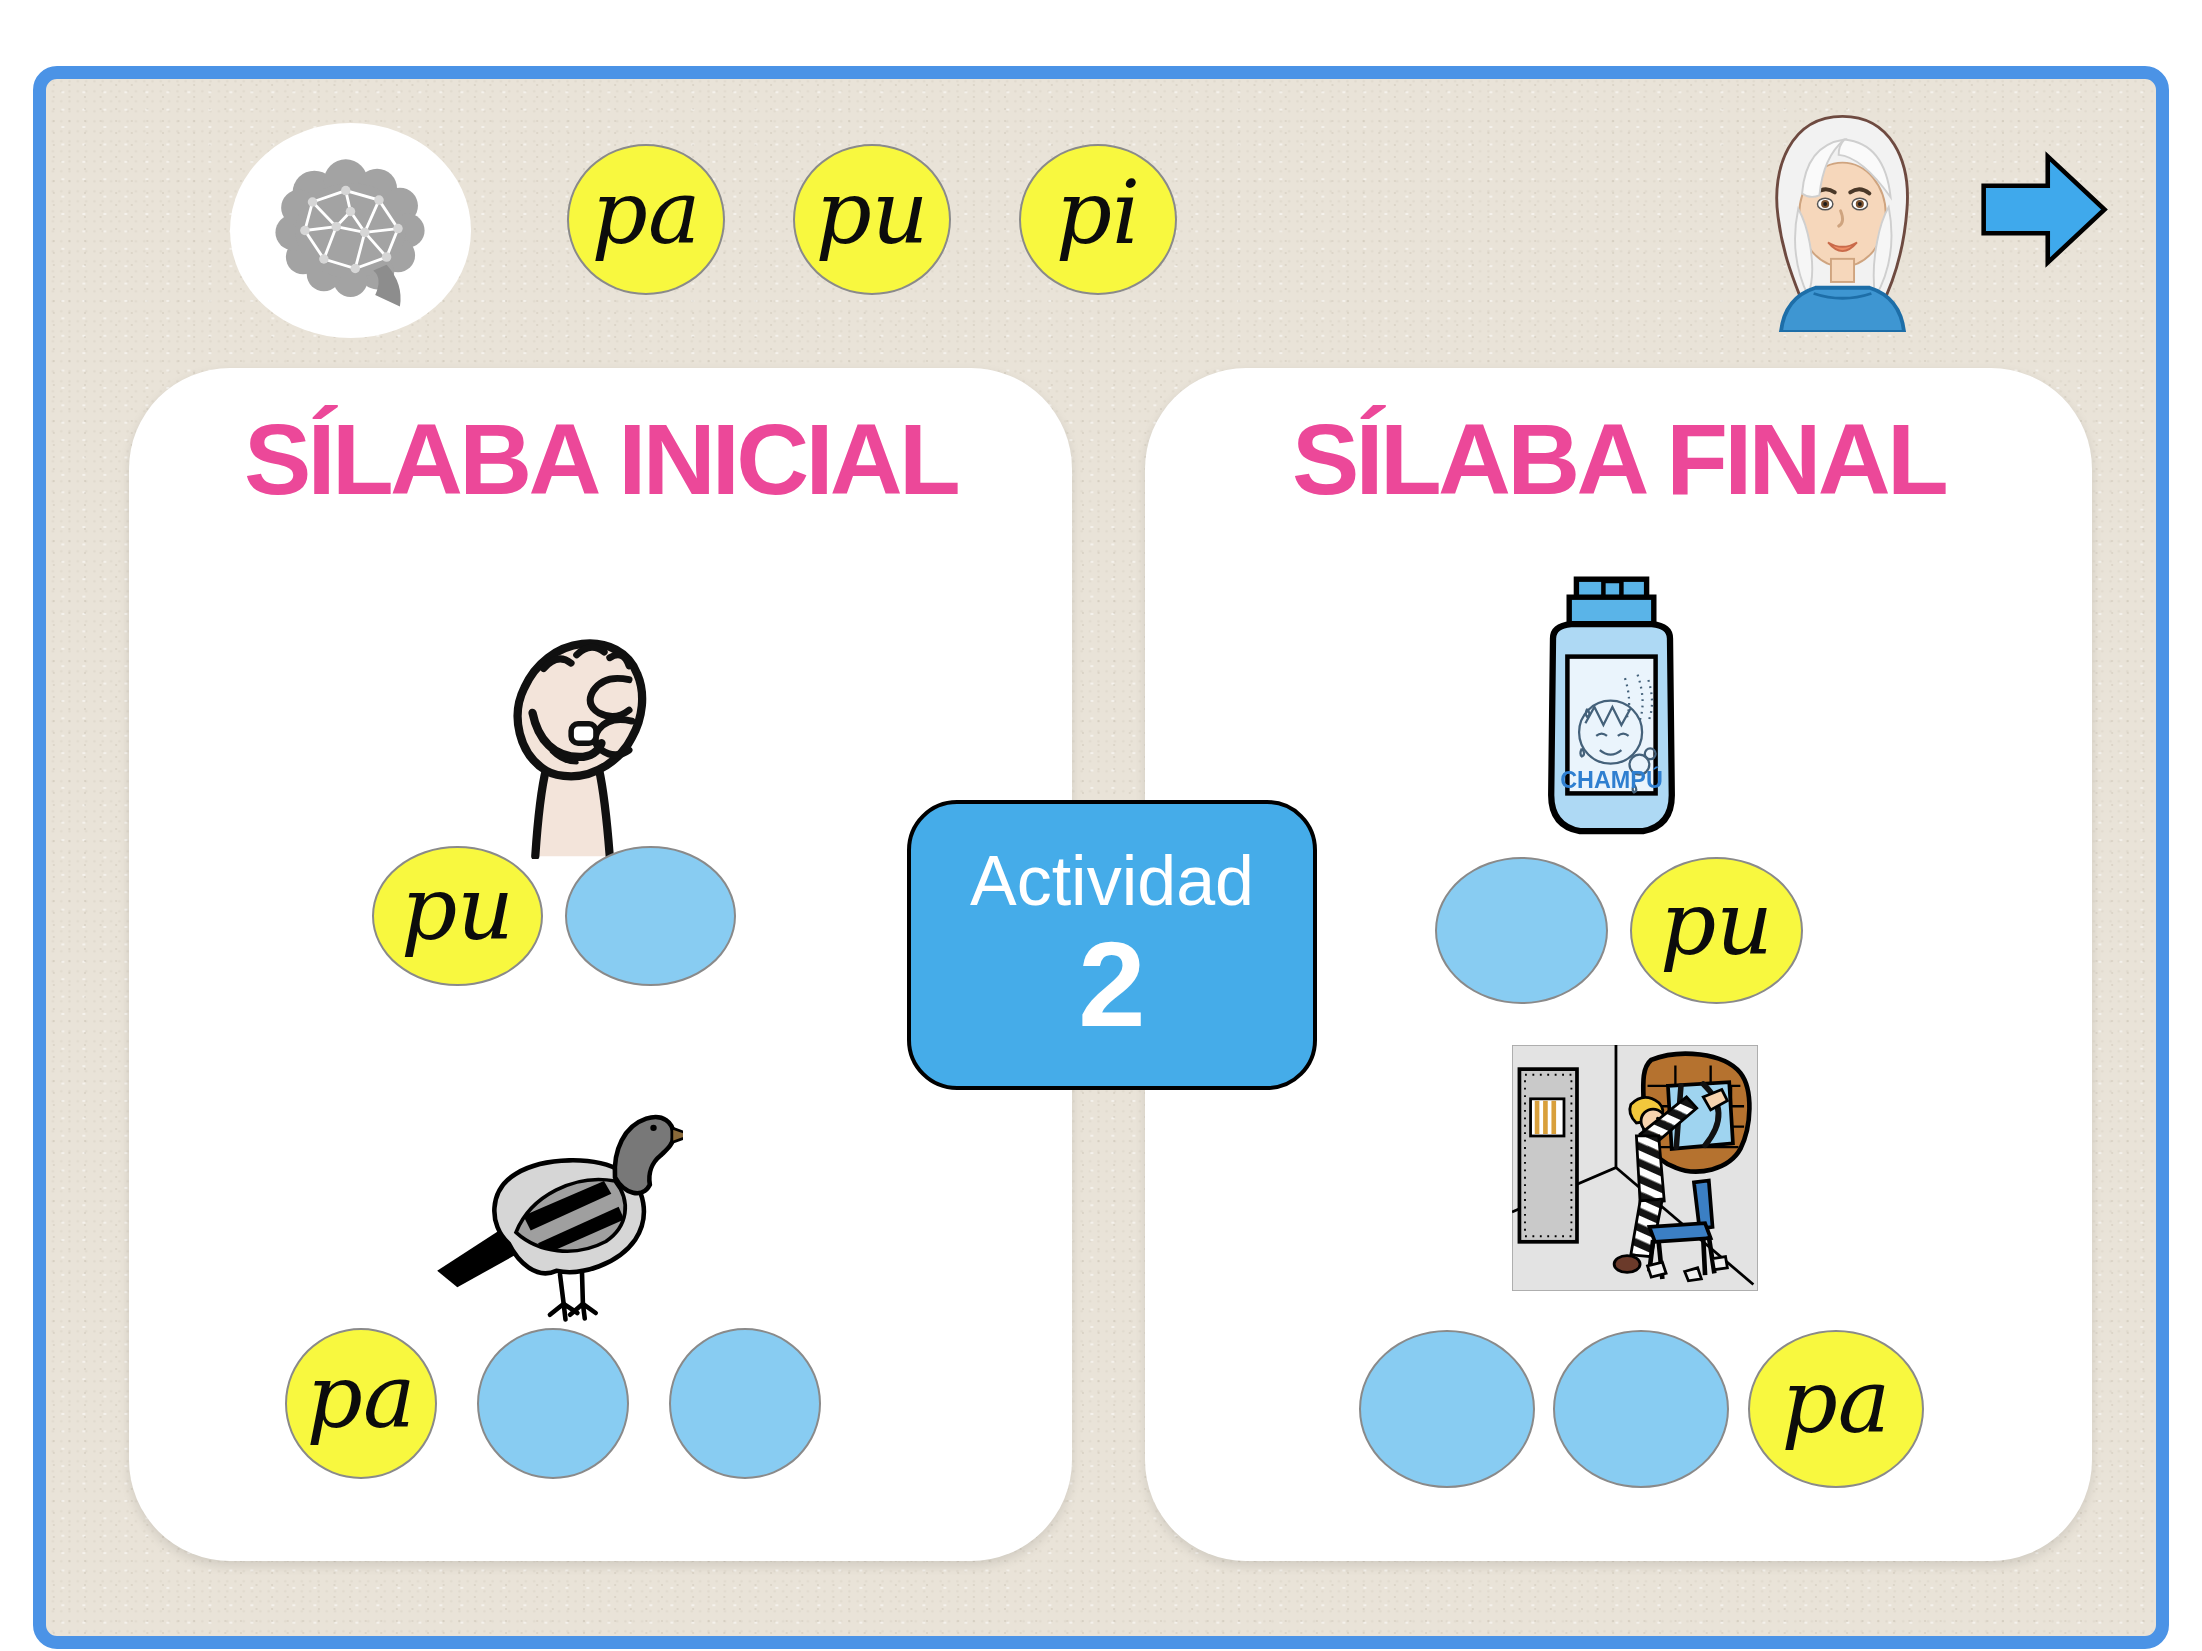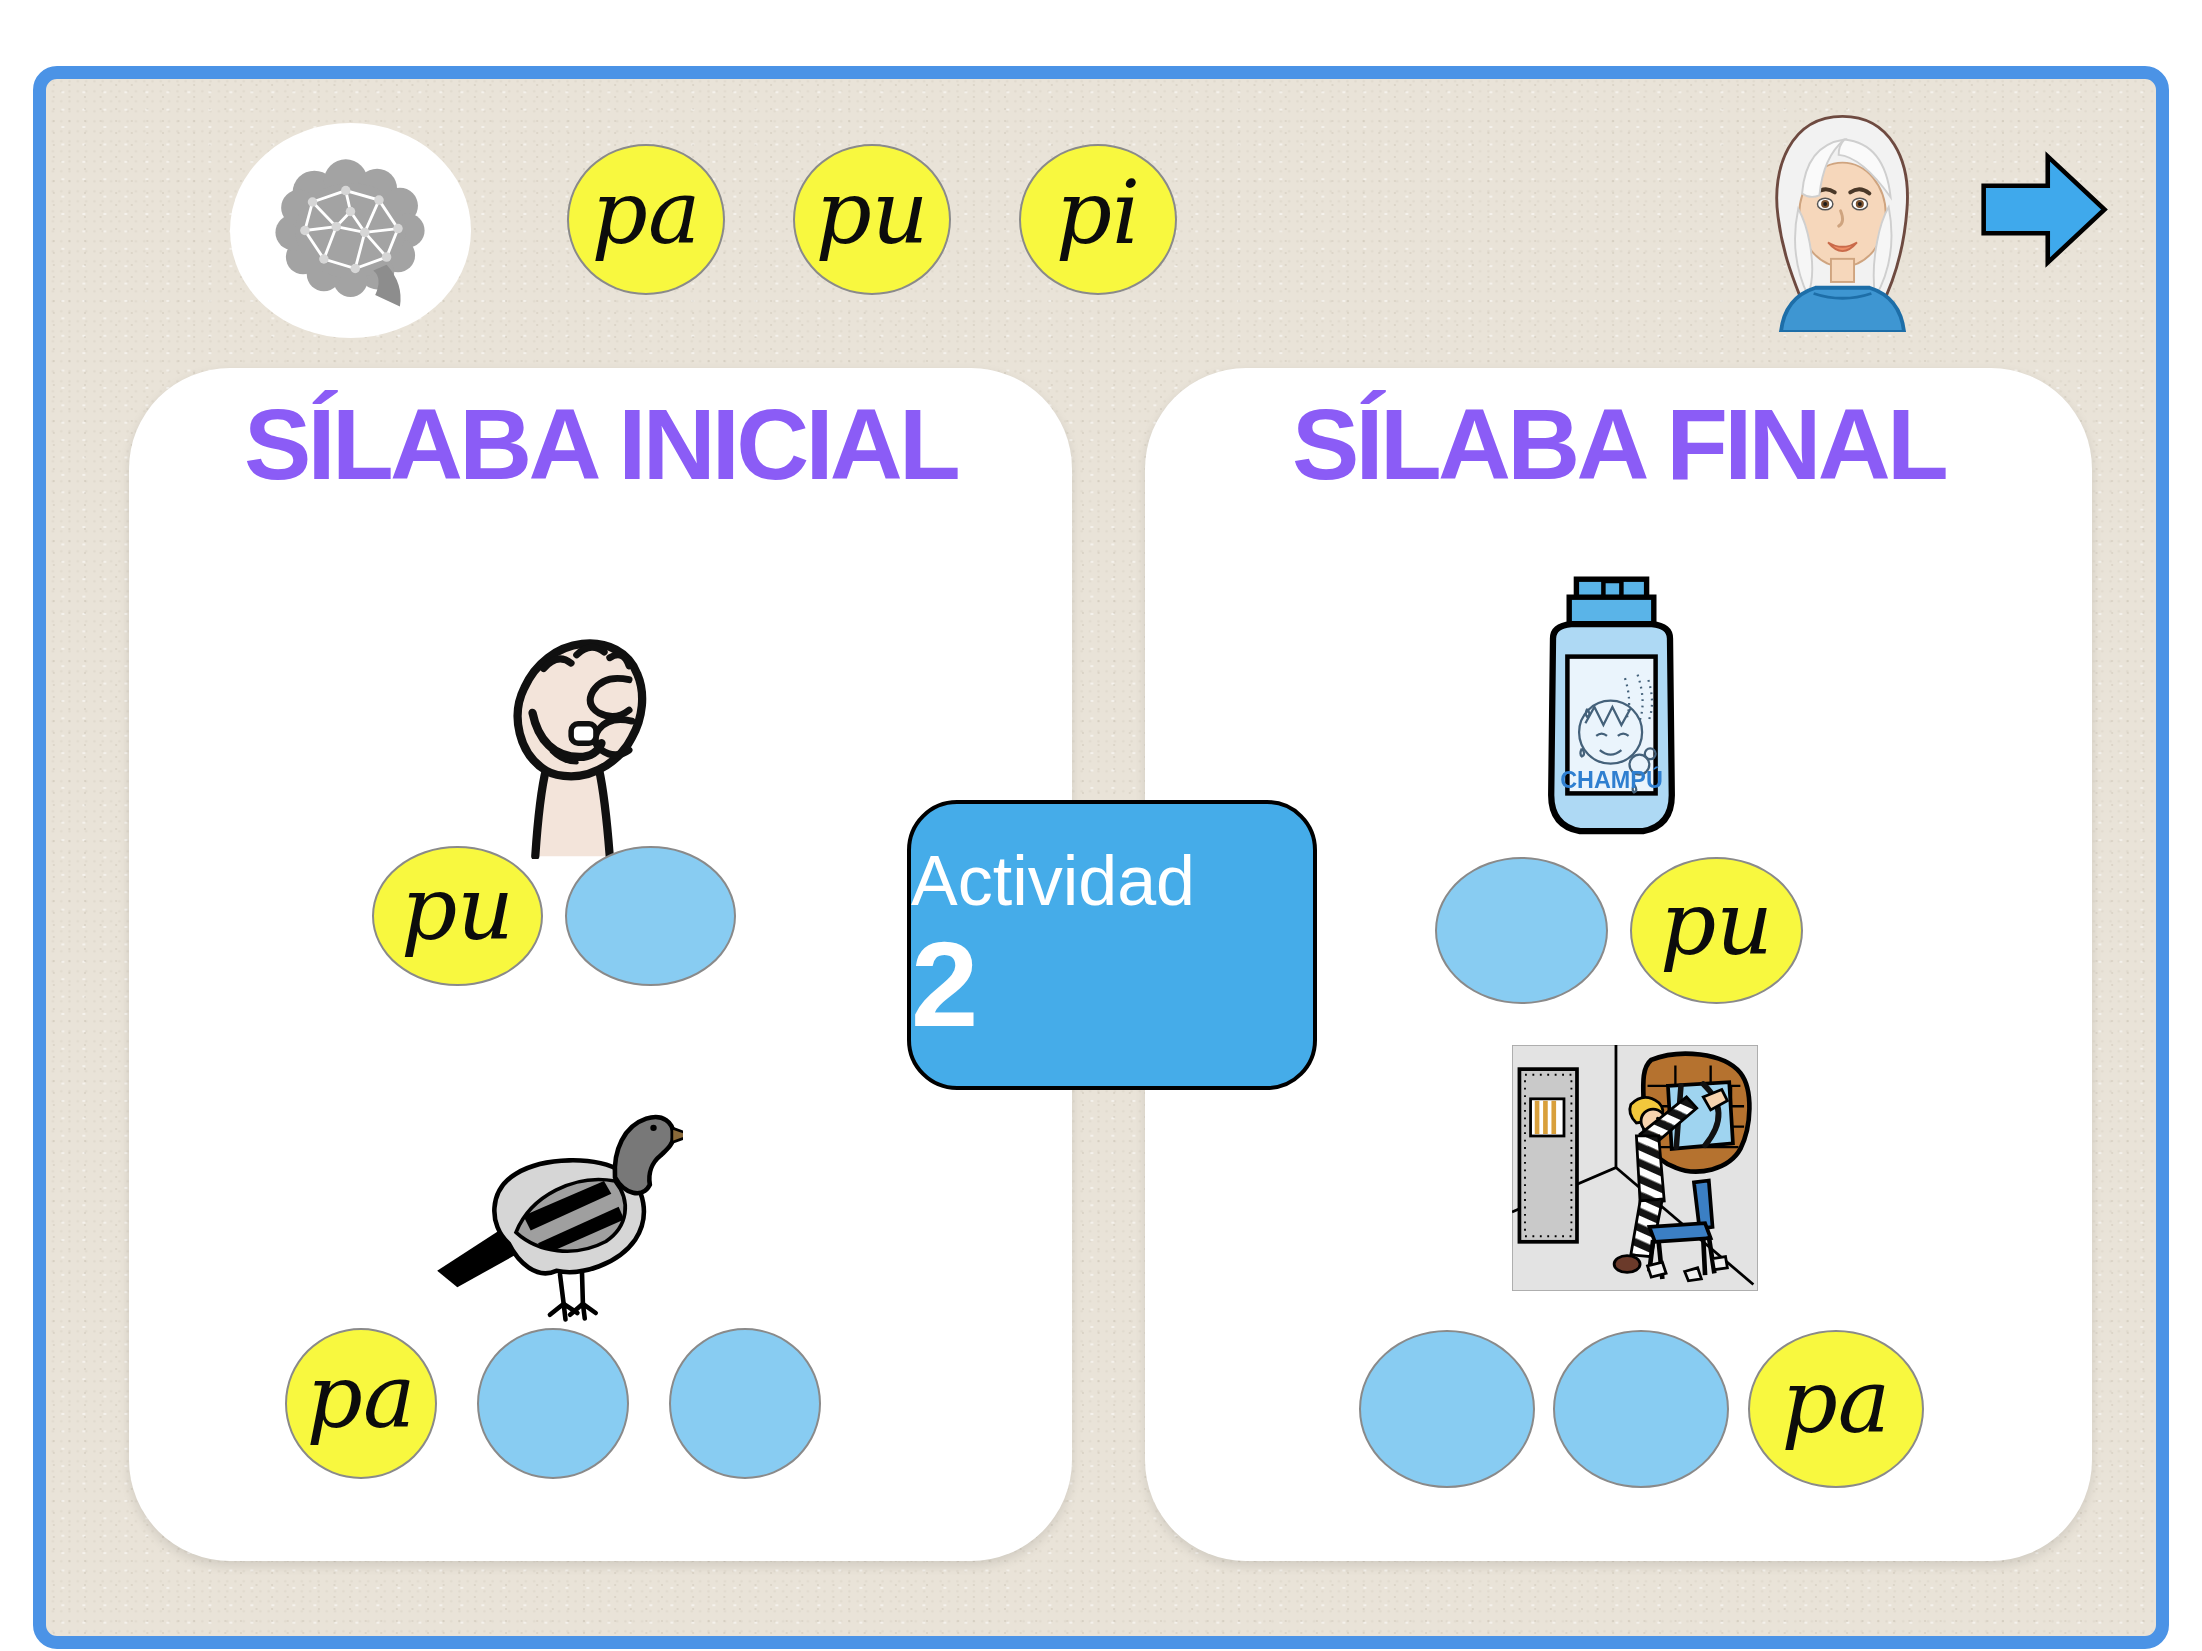--- a/index.html
+++ b/index.html
@@ -20,33 +20,33 @@
   .chip{width:158px;height:151px;border-radius:50%;background:#f8f83f;border:2.8px solid #8a8a8a;
         box-sizing:border-box;display:flex;align-items:center;justify-content:center;}
   .syl{font-family:"DejaVu Serif",serif;font-style:italic;font-weight:normal;
        font-size:88px;color:#0c0c0c;line-height:1;transform:translateY(-7.3px);}
   .avatar{position:absolute;left:1745px;top:75px;width:195px;height:231px;}
   .next-arrow{position:absolute;left:1980px;top:123px;width:130px;height:121px;cursor:pointer;}
   .card{position:absolute;top:342px;width:947px;height:1193px;background:#fff;border-radius:101px;
         box-shadow:0 4.6px 11px rgba(0,0,0,.10);}
   .card.left{left:129px;width:943px;}
   .card.right{left:1145px;}
-  .card-title{position:absolute;top:363px;text-align:center;color:#8b5cf6;font-weight:bold;
+  .card-title{position:absolute;top:378px;text-align:center;color:#ec4899;font-weight:bold;
         font-size:101px;letter-spacing:-3.7px;line-height:1.1;}
   .card-title.left{left:129px;width:943px;}
   .card-title.right{left:1145px;width:947px;}
   .stim{position:absolute;}
   .slot-row{position:absolute;display:flex;align-items:center;}
   .circle{width:var(--cw);height:var(--ch);border-radius:50%;box-sizing:border-box;
         border:2.8px solid #8a8a8a;display:flex;align-items:center;justify-content:center;flex:0 0 auto;}
   .circle.yellow{background:#f8f83f;}
   .circle.blue{background:#88ccf2;}
   .activity-badge{position:absolute;left:907px;top:774px;width:410px;height:290px;box-sizing:border-box;
         background:#45ace9;border:4.6px solid #000;border-radius:50px;z-index:5;
-        display:flex;flex-direction:column;justify-content:center;}
+        display:flex;flex-direction:column;align-items:center;justify-content:center;}
   .activity-label{color:#fff;font-size:70px;line-height:1.05;}
   .activity-number{color:#fff;font-size:121px;font-weight:bold;line-height:1.0;margin-top:5.5px;}
 </style>
 </head>
 <body>
 
 <div class="stage">
   <div class="frame"></div>
 
   <div class="badge-brain">

